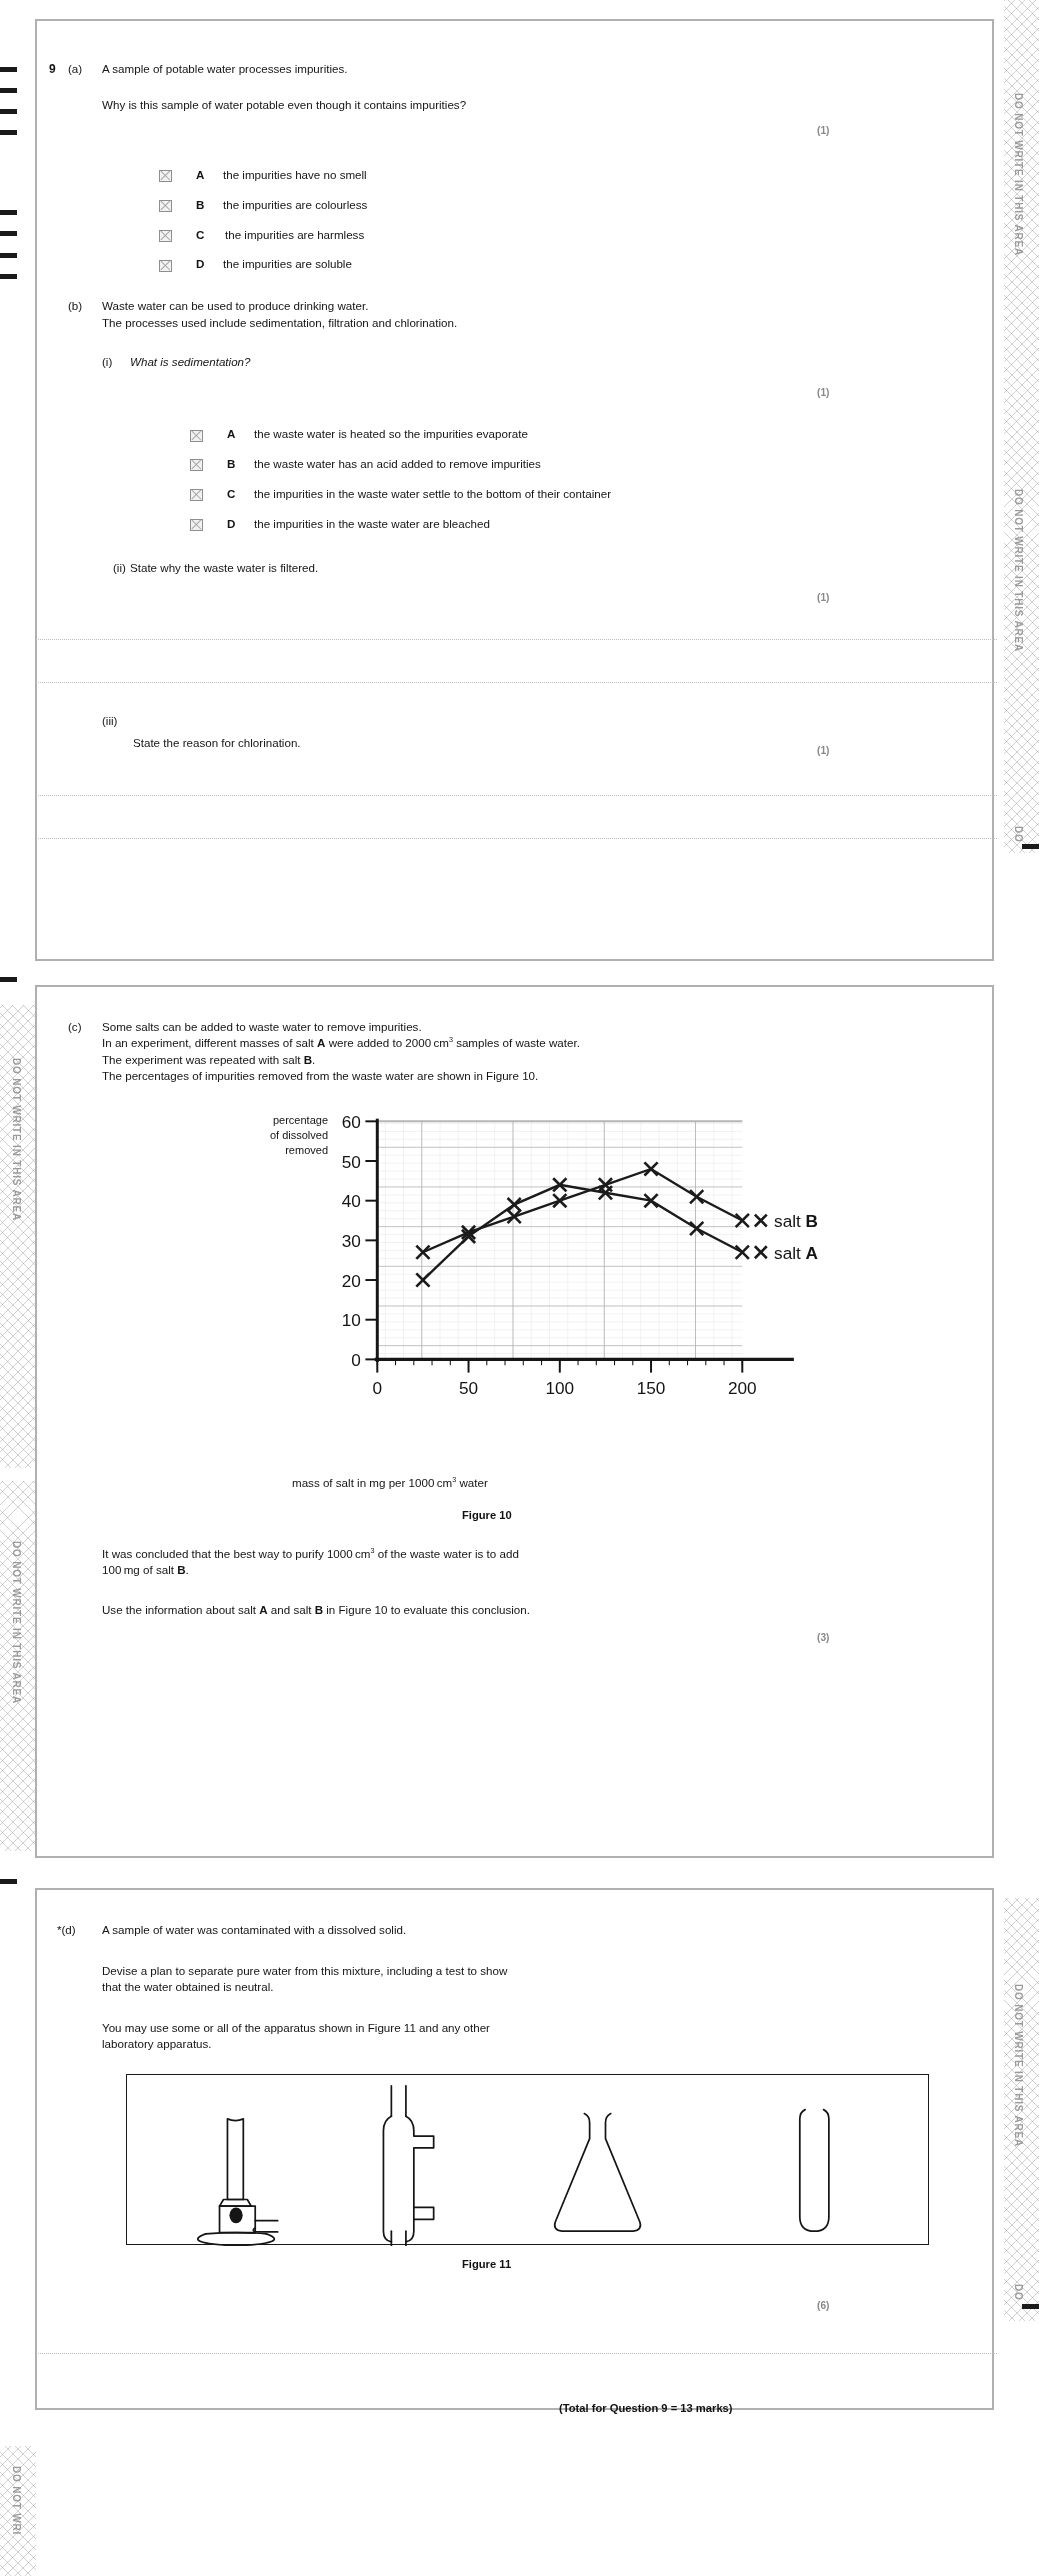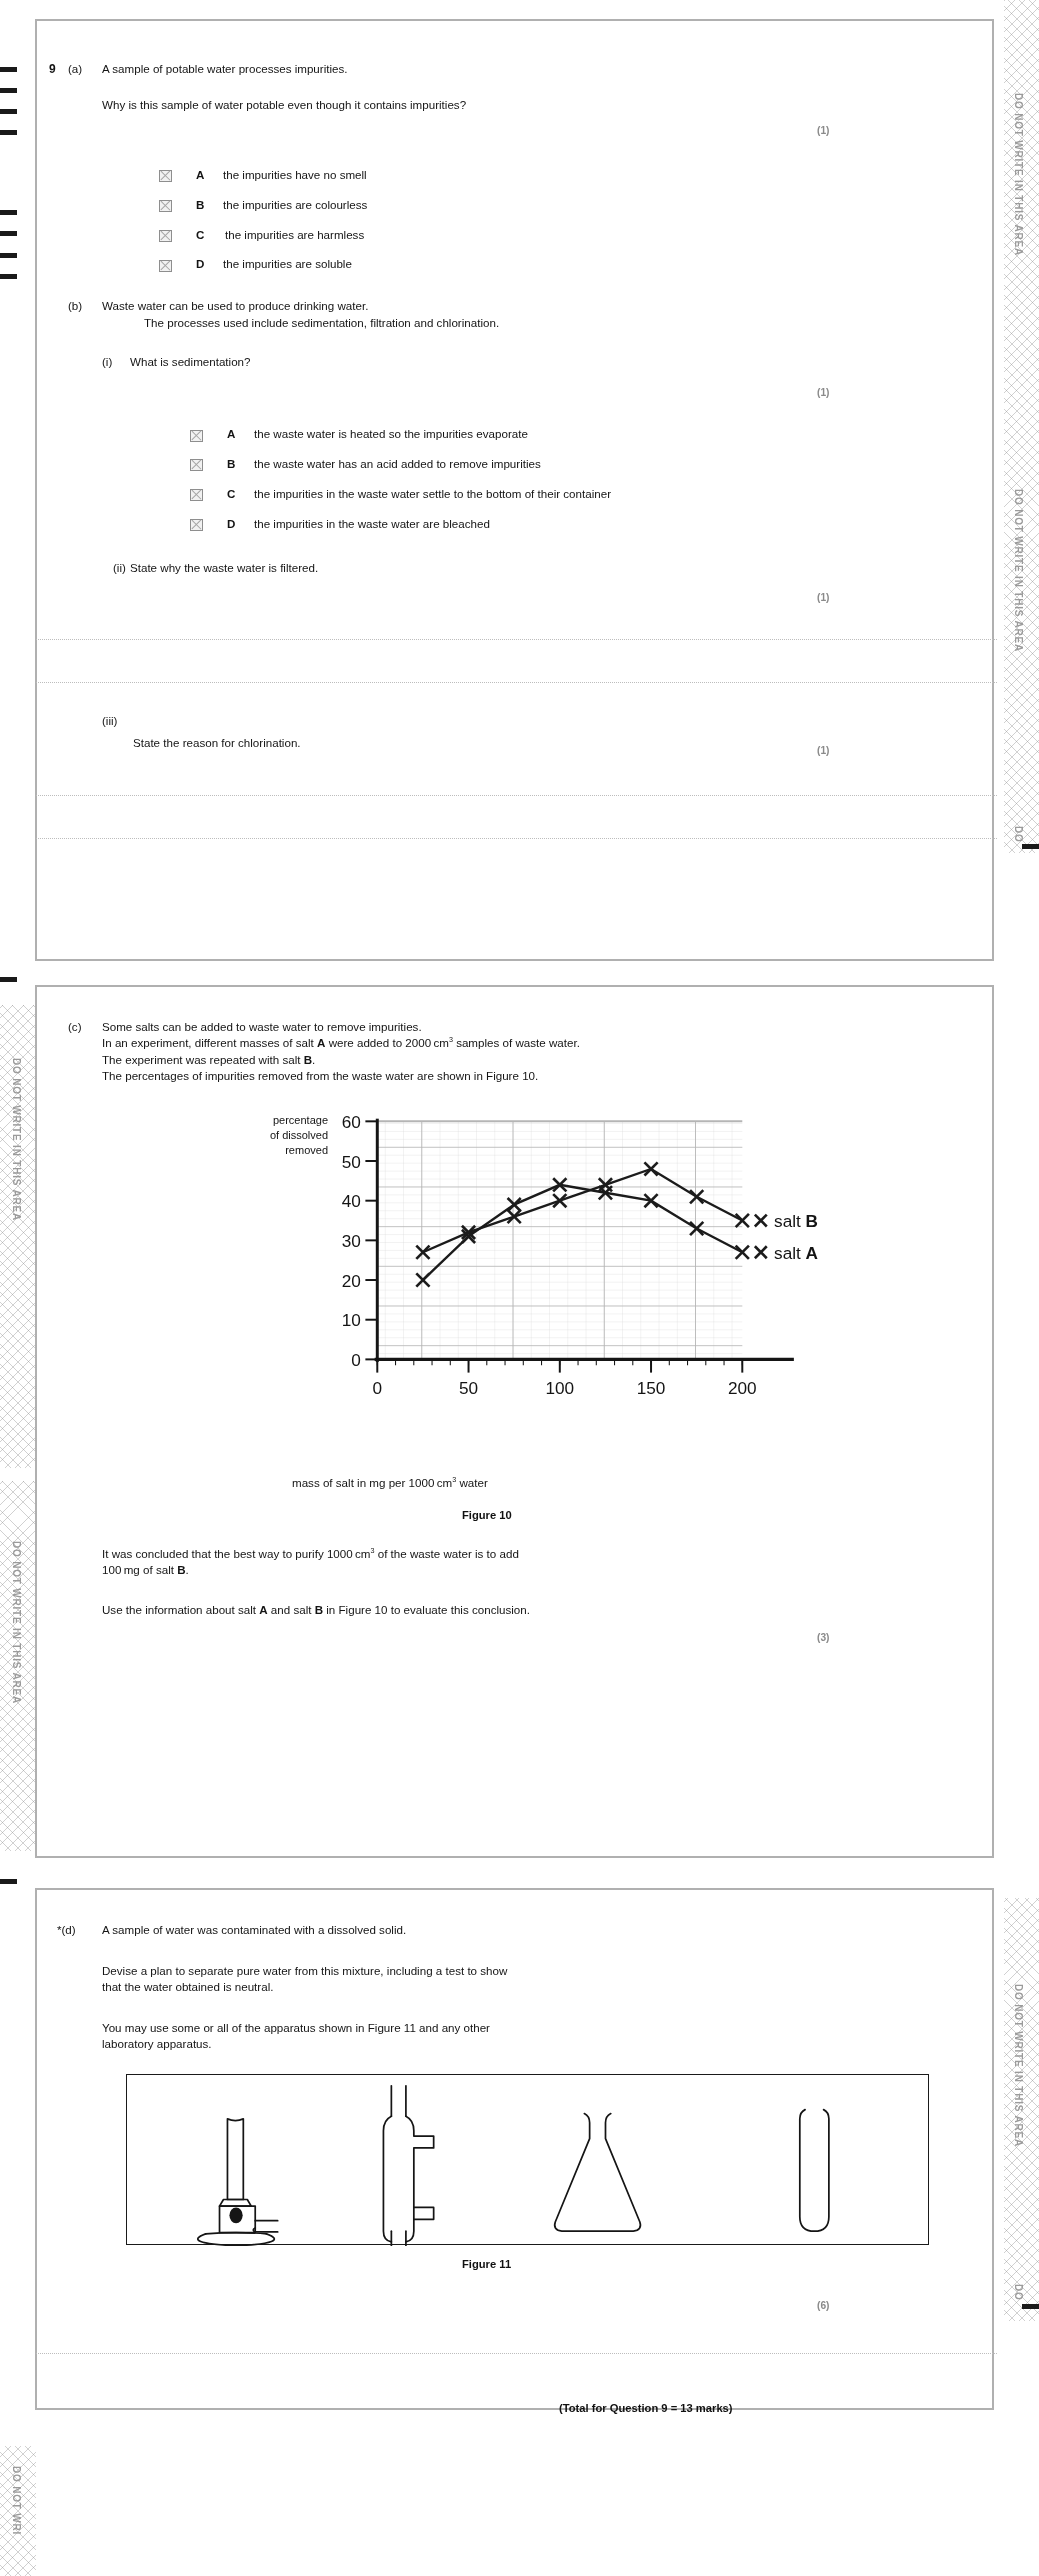--- a/index.html
+++ b/index.html
@@ -144,24 +144,24 @@
       <div class="t" style="left:172px;top:206px;margin-left:16px;">the impurities are harmless</div>
     </div>
     <div>
       <div class="optbox" style="left:122px;top:239px;"></div>
       <div class="t b" style="left:159px;top:235px;">D</div>
       <div class="t" style="left:186px;top:235px;">the impurities are soluble</div>
     </div>
 
     <div class="t" style="left:31px;top:277px;">(b)</div>
     <div class="t" style="left:65px;top:277px;">Waste water can be used to produce drinking water.</div>
-    <div class="t" style="left:65px;top:294px;margin-left:42px;">The processes used include sedimentation, filtration and chlorination.</div>
+    <div class="t" style="left:65px;top:294px;">The processes used include sedimentation, filtration and chlorination.</div>
 
     <div class="t" style="left:65px;top:333px;">(i)</div>
-    <div class="t" style="left:93px;top:333px;">What is sedimentation?</div>
+    <div class="t" style="left:93px;top:333px;font-style:italic;">What is sedimentation?</div>
     <div class="marks" style="left:780px;top:366px;">(1)</div>
 
     <div>
       <div class="optbox" style="left:153px;top:409px;"></div>
       <div class="t b" style="left:190px;top:405px;">A</div>
       <div class="t" style="left:217px;top:405px;">the waste water is heated so the impurities evaporate</div>
     </div>
     <div>
       <div class="optbox" style="left:153px;top:438px;"></div>
       <div class="t b" style="left:190px;top:435px;">B</div>

